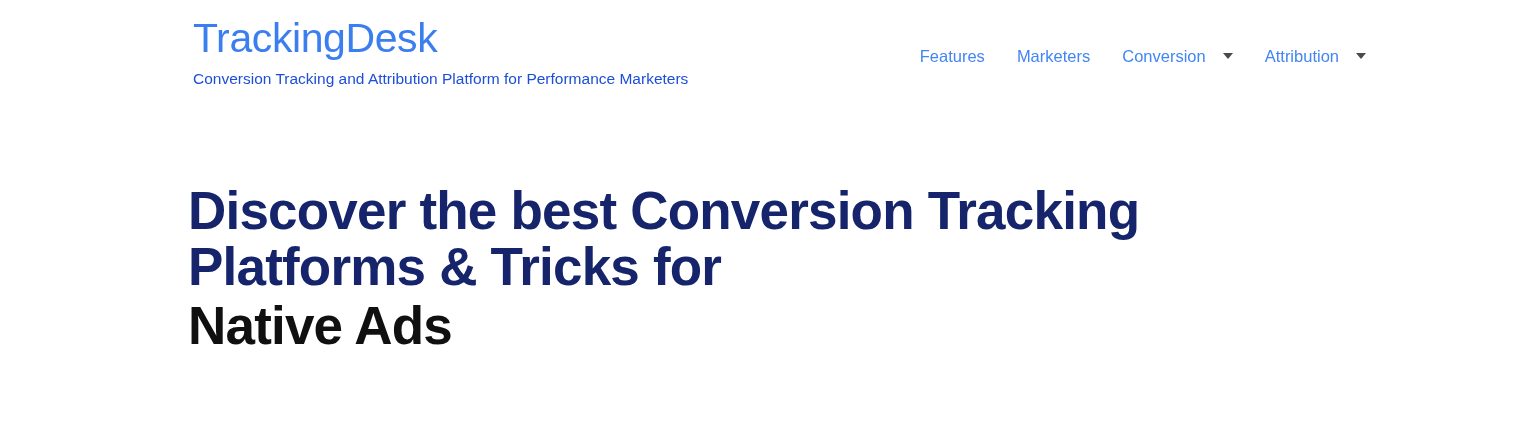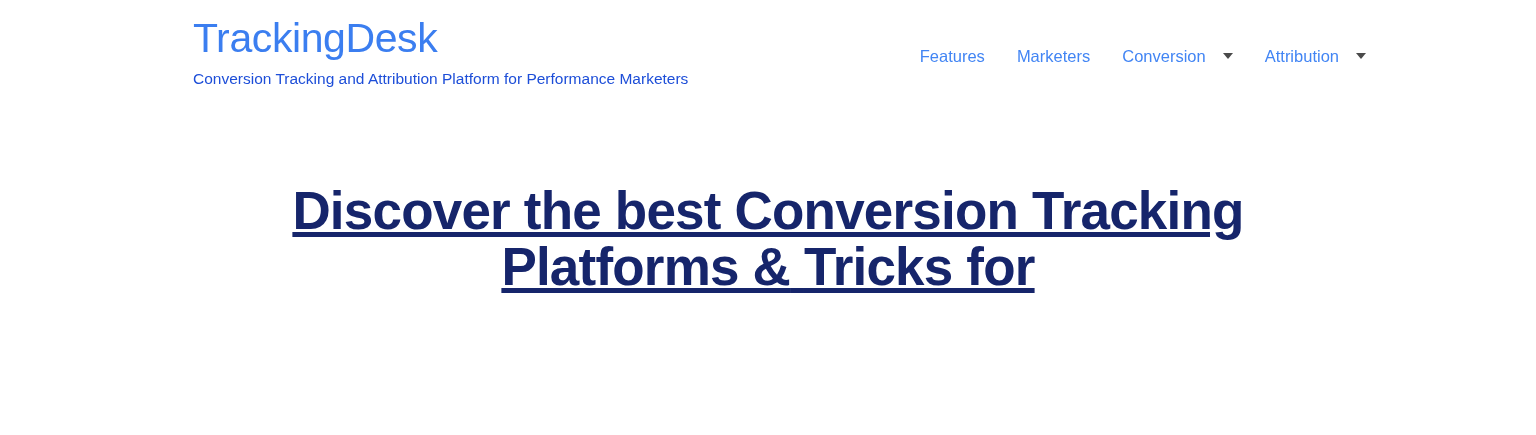--- a/index.html
+++ b/index.html
@@ -110,26 +110,25 @@
   }
 
   .hero-heading {
     margin: 0;
     padding: 0;
     font-family: "Liberation Sans", sans-serif;
     font-size: 53px;
     line-height: 56px;
     font-weight: 700;
     letter-spacing: -0.8px;
-    text-align: center;
+    text-align: left;
     color: #16256b;
     max-width: 1160px;
     margin-left: auto;
     margin-right: auto;
-    text-decoration: underline;
   }
 
   .hero-line-primary {
     color: #16256b;
   }
 
   .hero-line-accent {
     display: block;
     margin-top: 3px;
     color: #101010;
@@ -166,16 +165,16 @@
       <a class="nav-item" href="#">
         <span class="nav-label">Attribution</span>
         <span class="nav-caret"></span>
       </a>
 
     </nav>
   </header>
 
   <section class="hero">
     <h1 class="hero-heading"><span class="hero-line-primary">Discover the best Conversion Tracking Platforms &amp;</span>
-      <span class="hero-line-primary">Tricks for</span></h1>
+      <span class="hero-line-primary">Tricks for</span><span class="hero-line-accent">Native Ads</span></h1>
   </section>
 
 </div>
 
 </body></html>

